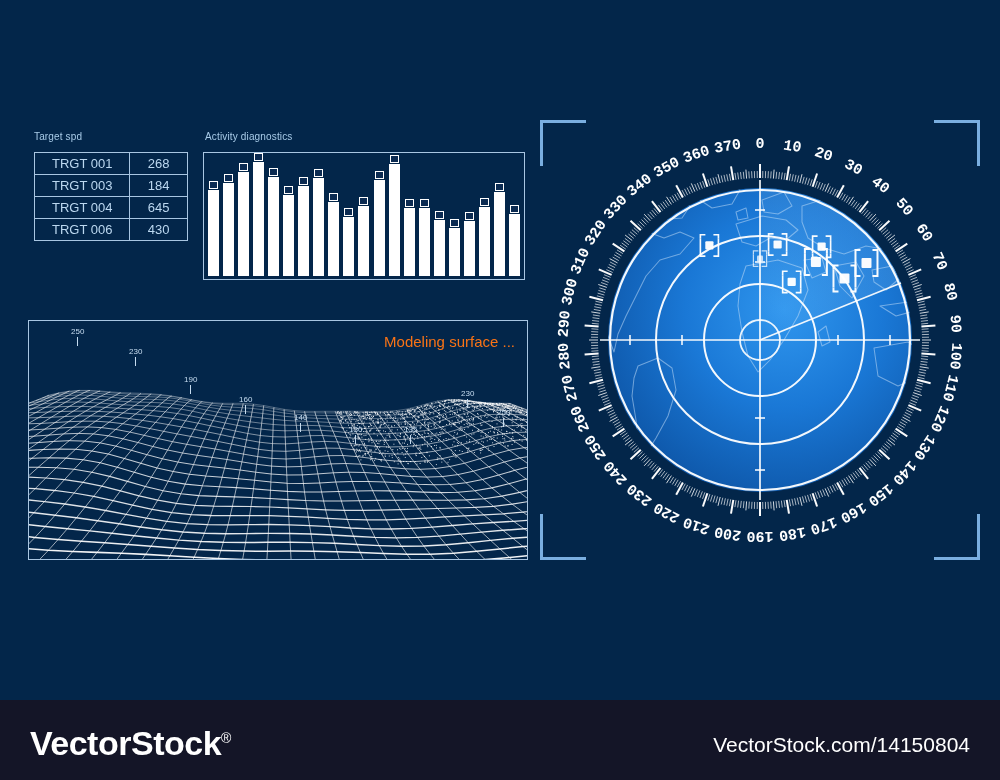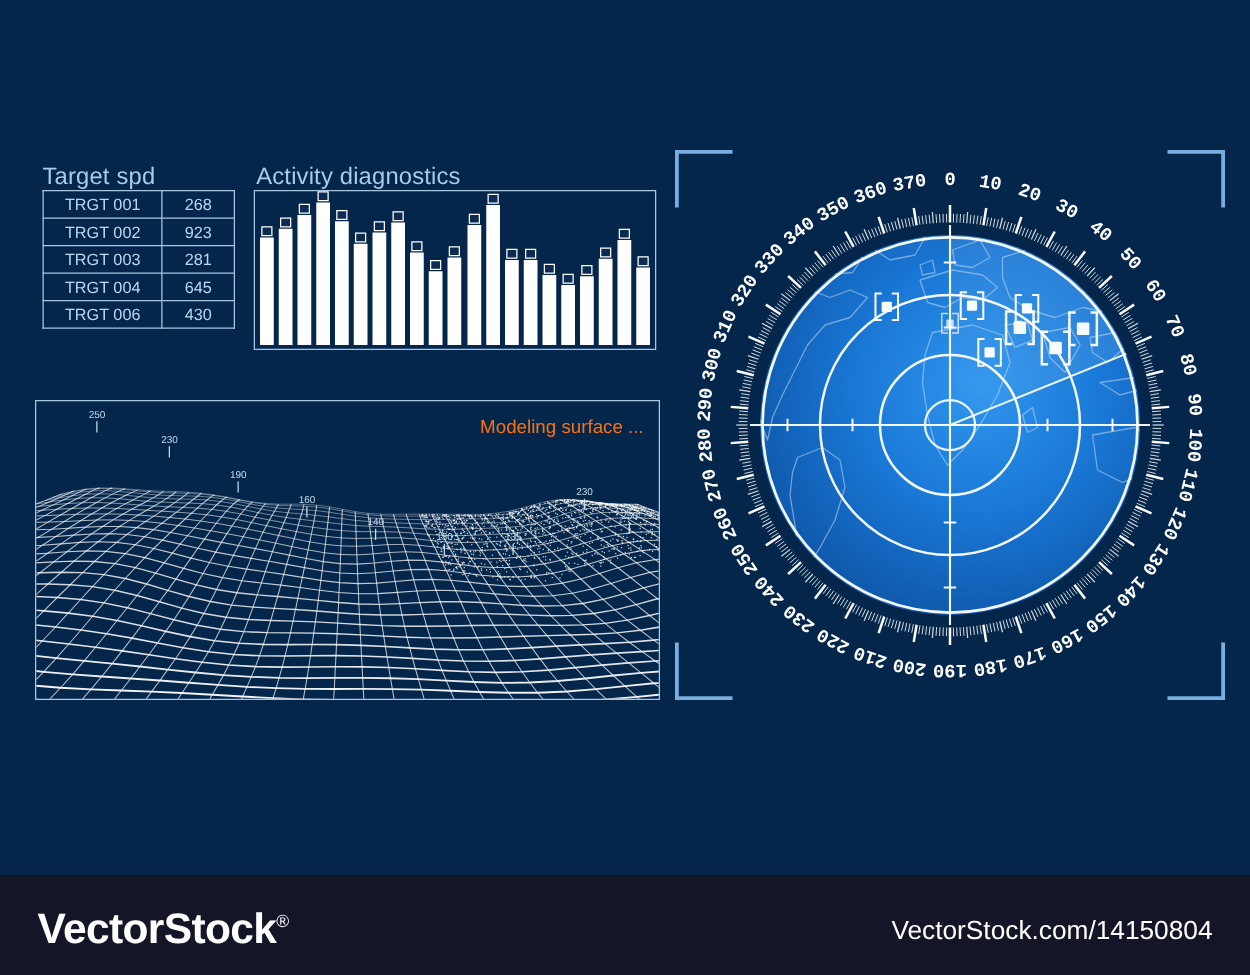--- a/index.html
+++ b/index.html
@@ -32,21 +32,21 @@
   #vs-logo .vs-bold  { font-weight: 700; text-align: right; }
   #vs-logo .vs-reg   { font-size: 14px; vertical-align: super; font-weight: 400; }
   #vs-url {
     position: absolute; right: 30px; top: 33px;
     font-size: 21px; color: #ffffff; white-space: nowrap;
   }
 
   
   .panel-heading {
     position: absolute;
-    font-size: 19px;
+    font-size: 10px;
     color: #a8cbe8;
     letter-spacing: 0.15px;
     white-space: nowrap;
   }
   #h-target  { left: 34px;  top: 131px; }
   #h-activity{ left: 205px; top: 131px; }
 
   
   #target-table {
     position: absolute; left: 34px; top: 152px;
@@ -147,26 +147,22 @@
 
   <div class="panel-heading" id="h-target">Target spd</div>
 
   <table id="target-table">
     <tbody id="target-rows">
         <tr>
           <td class="c-name">TRGT 001</td>
           <td class="c-val">268</td>
         </tr>
         <tr>
-          <td class="c-name">TRGT 002</td>
-          <td class="c-val">923</td>
-        </tr>
-        <tr>
           <td class="c-name">TRGT 003</td>
-          <td class="c-val">281</td>
+          <td class="c-val">184</td>
         </tr>
         <tr>
           <td class="c-name">TRGT 004</td>
           <td class="c-val">645</td>
         </tr>
         <tr>
           <td class="c-name">TRGT 006</td>
           <td class="c-val">430</td>
         </tr>
       </tbody>

